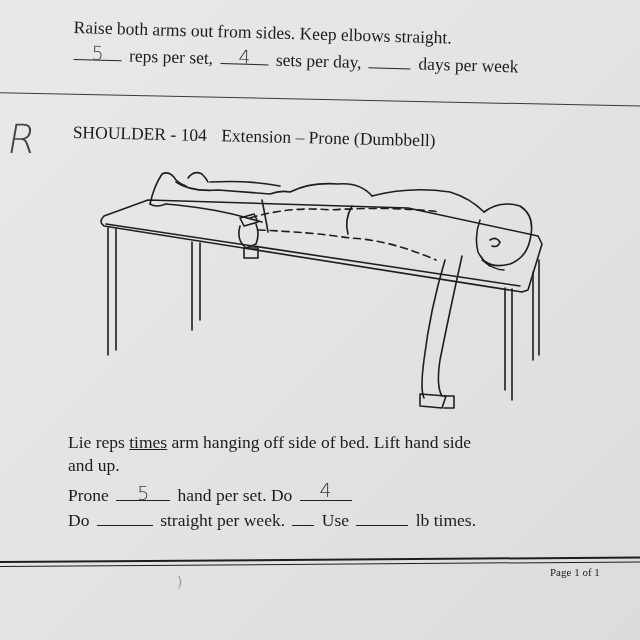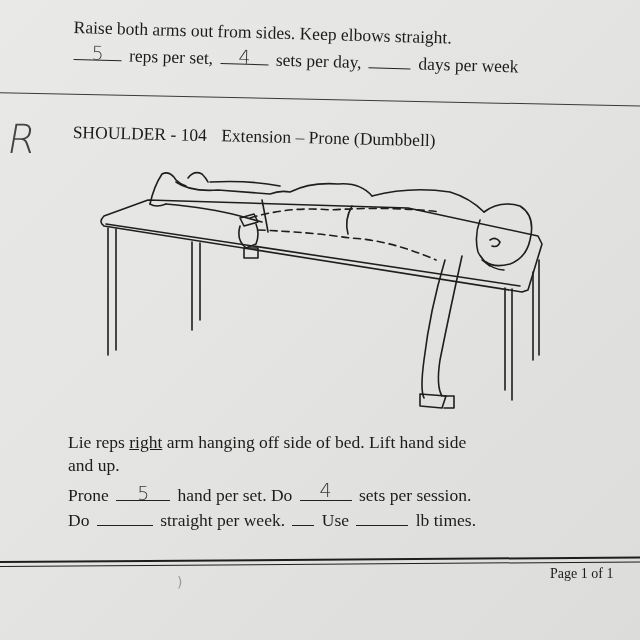--- a/index.html
+++ b/index.html
@@ -45,21 +45,21 @@
     .u { text-decoration: underline; }
 
     .footer-rule {
       position: absolute; left: -10px; top: 561px; width: 660px;
       border-top: 2.6px solid #1e1e1e; transform: rotate(-0.4deg); transform-origin: left top;
     }
     .footer-rule2 {
       position: absolute; left: -10px; top: 566px; width: 660px;
       border-top: 1.6px solid #1e1e1e; transform: rotate(-0.4deg); transform-origin: left top;
     }
-    .page-num { left: 550px; top: 566px; font-size: 14px; }
+    .page-num { left: 550px; top: 566px; font-size: 11px; }
     .pen-mark { left: 177px; top: 574px; font-size: 14px; color: #9a9a9a; font-family: "DejaVu Sans", sans-serif; }
   </style>
 </head>
 <body>
 
 <div class="page">
 
   <div class="abs prev-line1">
     <span>Raise both arms out from sides. Keep elbows straight.</span>
   </div>
@@ -123,30 +123,29 @@
       <path d="M160 58 Q200 46 240 50 Q300 46 350 52" stroke-dasharray="7 5"></path>
       <path d="M168 70 Q220 72 260 78 Q300 80 346 100" stroke-dasharray="7 5"></path>
 
       <path d="M150 58 L164 54 L168 62 L154 66 Z"></path>
       <path d="M150 66 Q146 80 156 88 L166 84 Q170 74 166 64"></path>
       <path d="M154 88 L154 98 L168 98 L168 88 Z"></path>
     </g>
   </svg>
 
   <div class="abs instr instr1">
-    <span>Lie reps </span><span class="u">right</span><span> arm hanging off side of bed. Lift hand side</span>
+    <span>Lie reps </span><span class="u">times</span><span> arm hanging off side of bed. Lift hand side</span>
   </div>
   <div class="abs instr instr2">and up.</div>
 
   <div class="abs instr instr3">
     <span>Prone</span>
     <span class="blank" style="width:54px"><span class="hand">5</span></span>
     <span>hand per set.  Do</span>
     <span class="blank" style="width:52px"><span class="hand" style="bottom:0">4</span></span>
-    <span>sets per session.</span>
   </div>
 
   <div class="abs instr instr4">
     <span>Do</span>
     <span class="blank" style="width:56px"><span class="hand"></span></span>
     <span>straight per week.</span>
     <span class="blank" style="width:22px"><span class="hand"></span></span>
     <span>Use</span>
     <span class="blank" style="width:52px"><span class="hand"></span></span>
     <span>lb times.</span>

